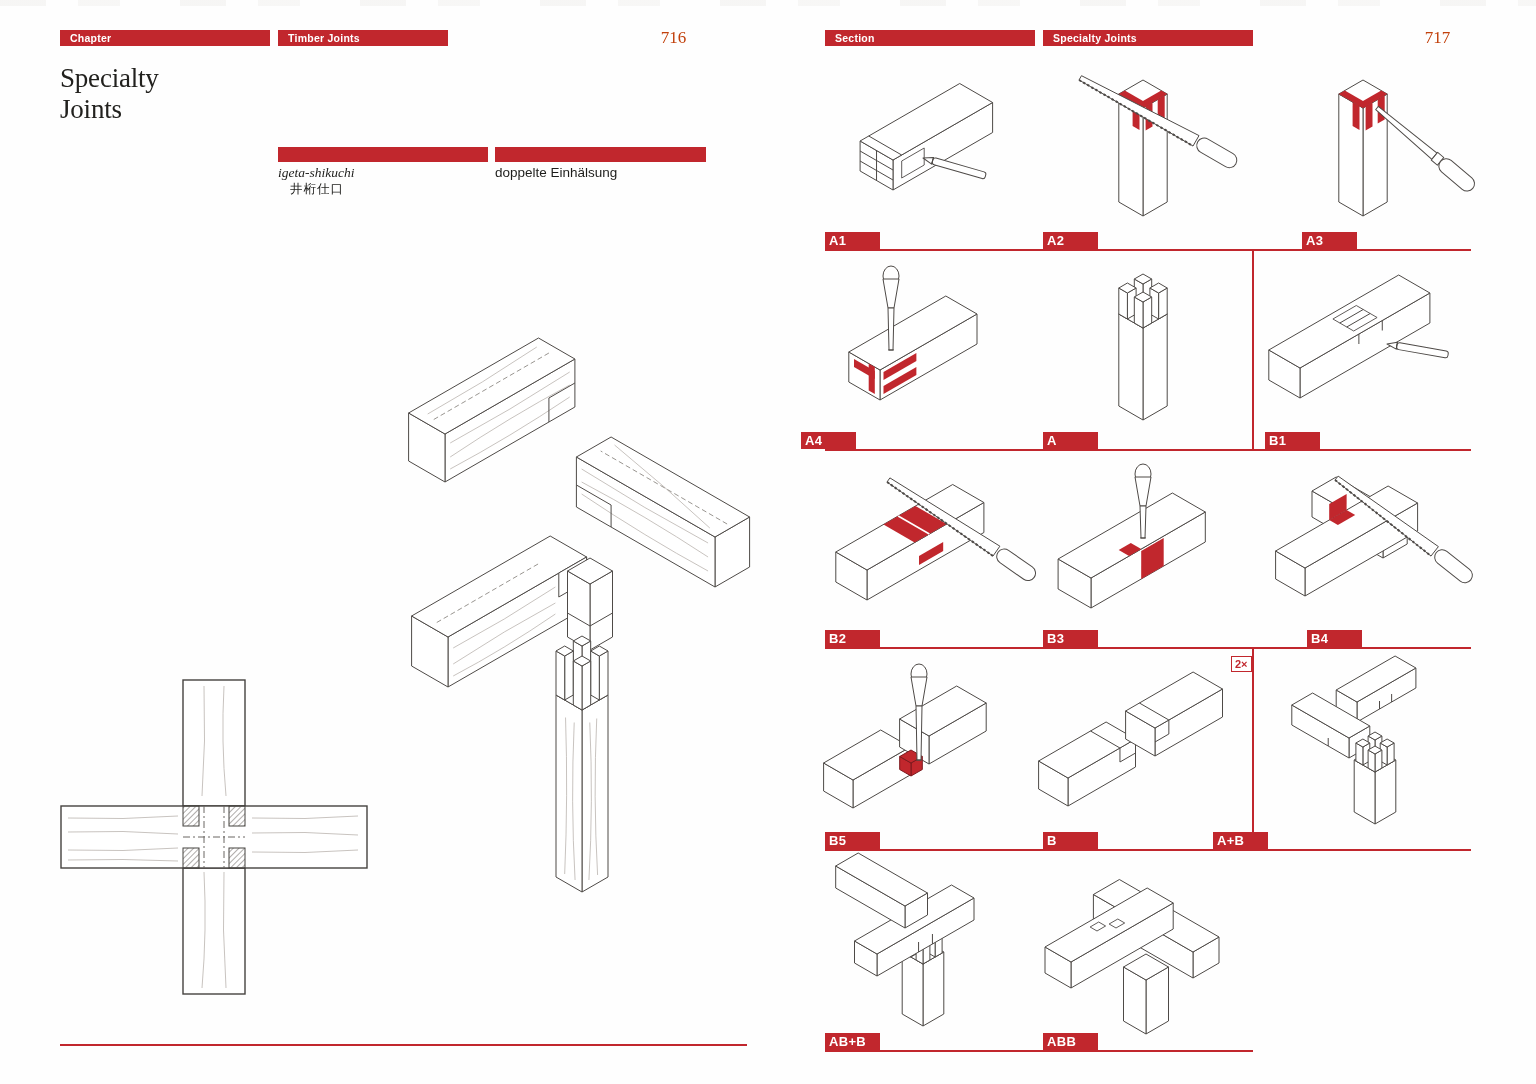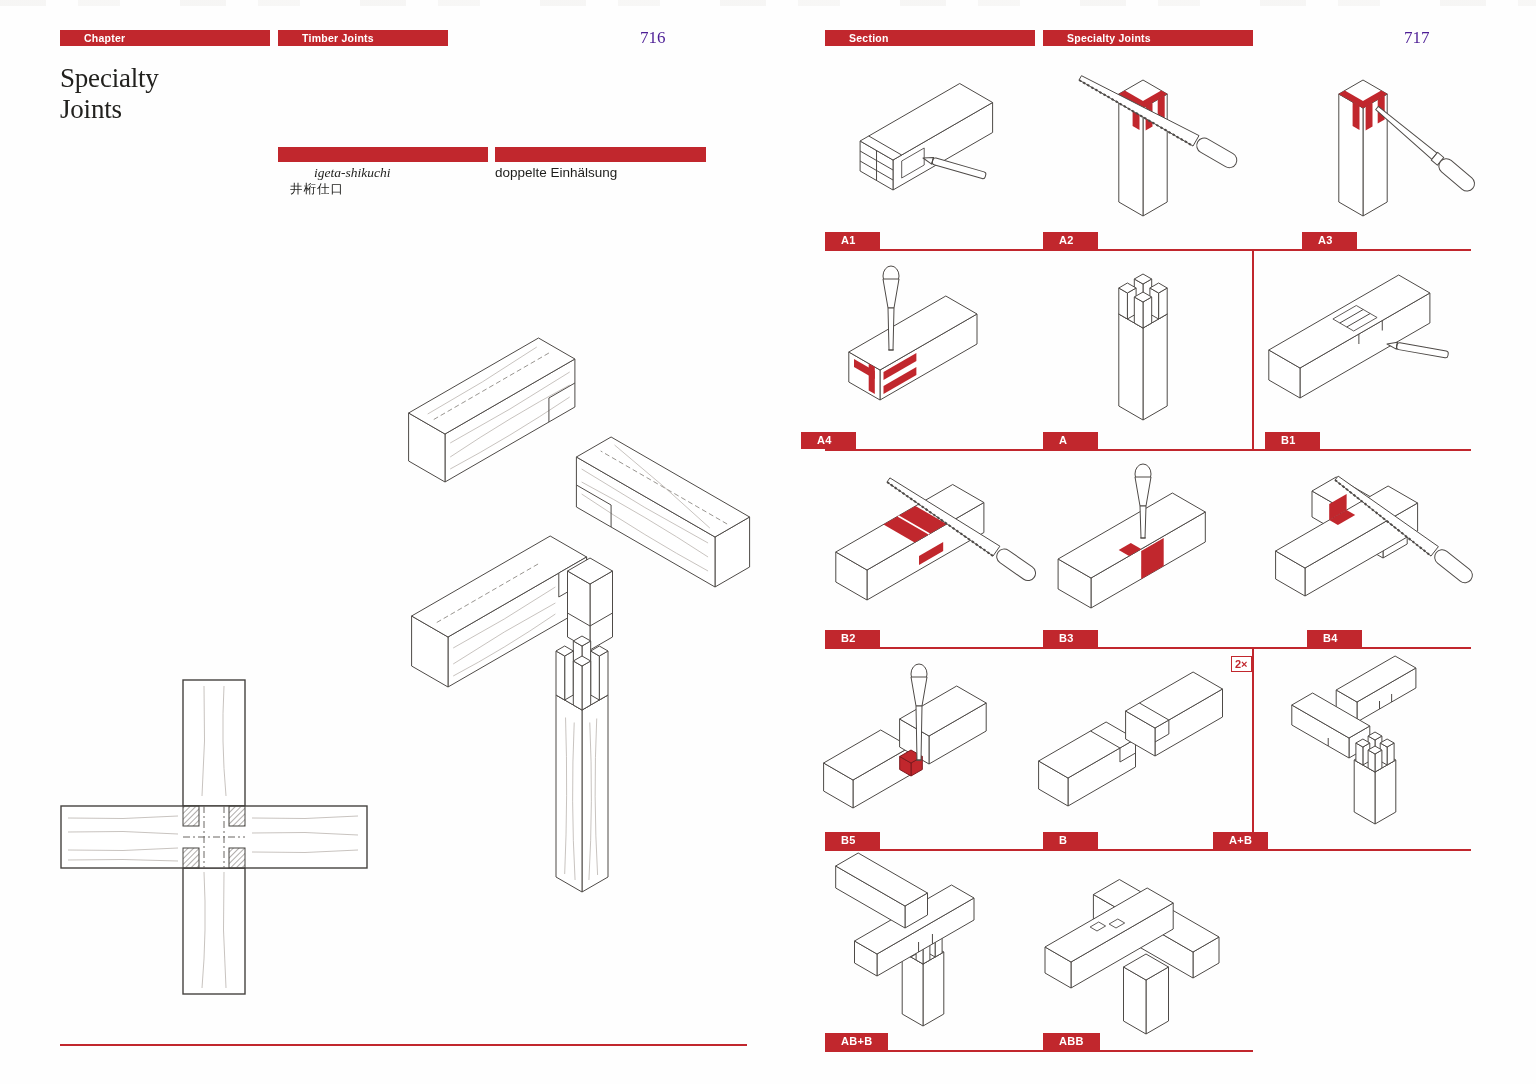--- a/index.html
+++ b/index.html
@@ -1,32 +1,32 @@
 <!DOCTYPE html>
 <html><head>
 <meta charset="utf-8">
 <style>
   html,body{margin:0;padding:0;background:#ffffff;}
   #spread{position:relative;width:1536px;height:1084px;background:#fefefe;overflow:hidden;
           font-family:"Liberation Sans",sans-serif;color:#1d1d1b;}
   .artifact{position:absolute;left:0;top:0;width:1536px;height:6px;opacity:.55;
     background:repeating-linear-gradient(90deg,#f0efed 0 46px,transparent 46px 78px,#f2f1ef 78px 120px,transparent 120px 180px);}
   .bar{position:absolute;height:16px;background:#c1272d;color:#fff;font-size:10.5px;font-weight:bold;
-       line-height:16px;padding-left:24px;box-sizing:border-box;letter-spacing:.25px;}
+       line-height:16px;padding-left:10px;box-sizing:border-box;letter-spacing:.25px;}
   .capbar{position:absolute;height:15px;background:#c1272d;}
-  .pagenum{position:absolute;font-family:"Liberation Serif",serif;font-size:17px;color:#4c1d95;text-align:left;}
+  .pagenum{position:absolute;font-family:"Liberation Serif",serif;font-size:17px;color:#c2410c;text-align:center;}
   .title{position:absolute;font-family:"Liberation Serif",serif;font-size:27px;line-height:1.14;
          color:#22211e;letter-spacing:-.2px;}
-  .cap-rom{position:absolute;font-family:"Liberation Serif",serif;font-style:italic;font-size:13.5px;margin-left:36px;}
+  .cap-rom{position:absolute;font-family:"Liberation Serif",serif;font-style:italic;font-size:13.5px;}
   .cap-jp{position:absolute;font-size:12.5px;letter-spacing:1px;margin-left:12px;}
   .cap-de{position:absolute;font-family:Liberation Sans, sans-serif;font-size:13.5px;}
   .rule{position:absolute;height:1.5px;background:#c1272d;}
   .vline{position:absolute;width:1.5px;background:#c1272d;}
-  .steplabel{position:absolute;background:#c1272d;color:#fff;font-size:11px;font-weight:bold;
-             height:17px;line-height:17px;padding:0 16px;min-width:55px;box-sizing:border-box;letter-spacing:.3px;}
+  .steplabel{position:absolute;background:#c1272d;color:#fff;font-size:13px;font-weight:bold;
+             height:17px;line-height:17px;padding:0 4px;min-width:55px;box-sizing:border-box;letter-spacing:.3px;}
   .badge{position:absolute;border:1.3px solid #c1272d;color:#c1272d;background:#fff;
          font-size:11px;font-weight:bold;line-height:14px;padding:0 3px;}
   svg.cell,svg.bigdraw{position:absolute;overflow:visible;}
 </style>
 </head>
 <body>
 
 <div id="spread">
   <div class="artifact"></div>
 

